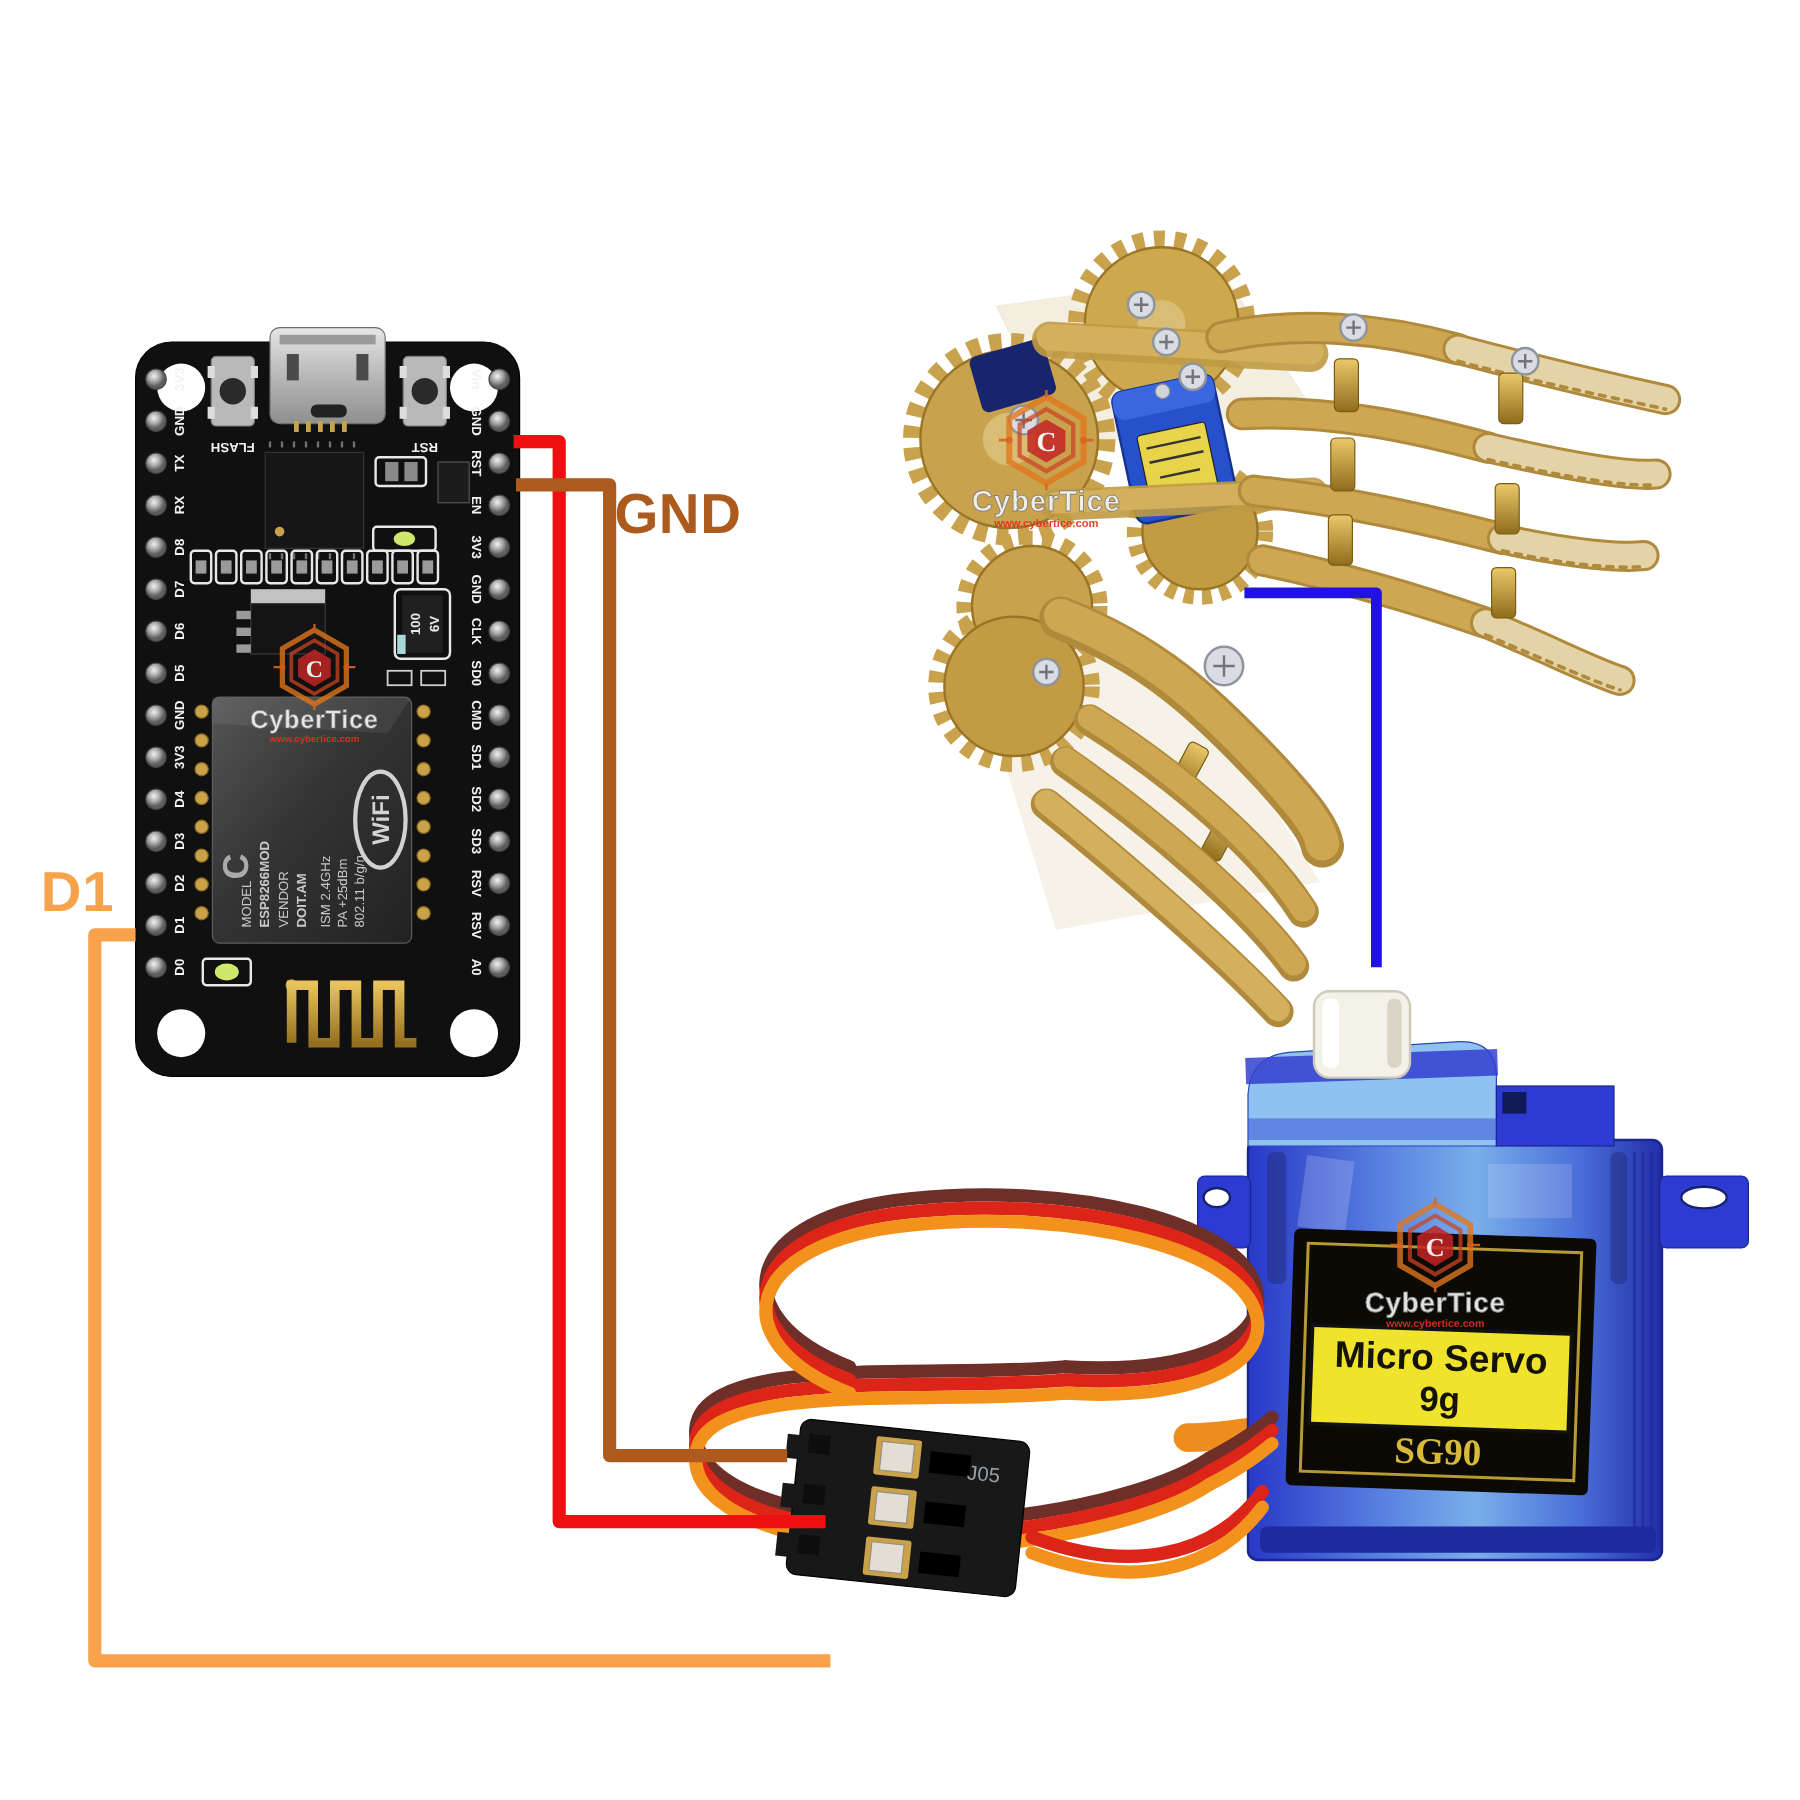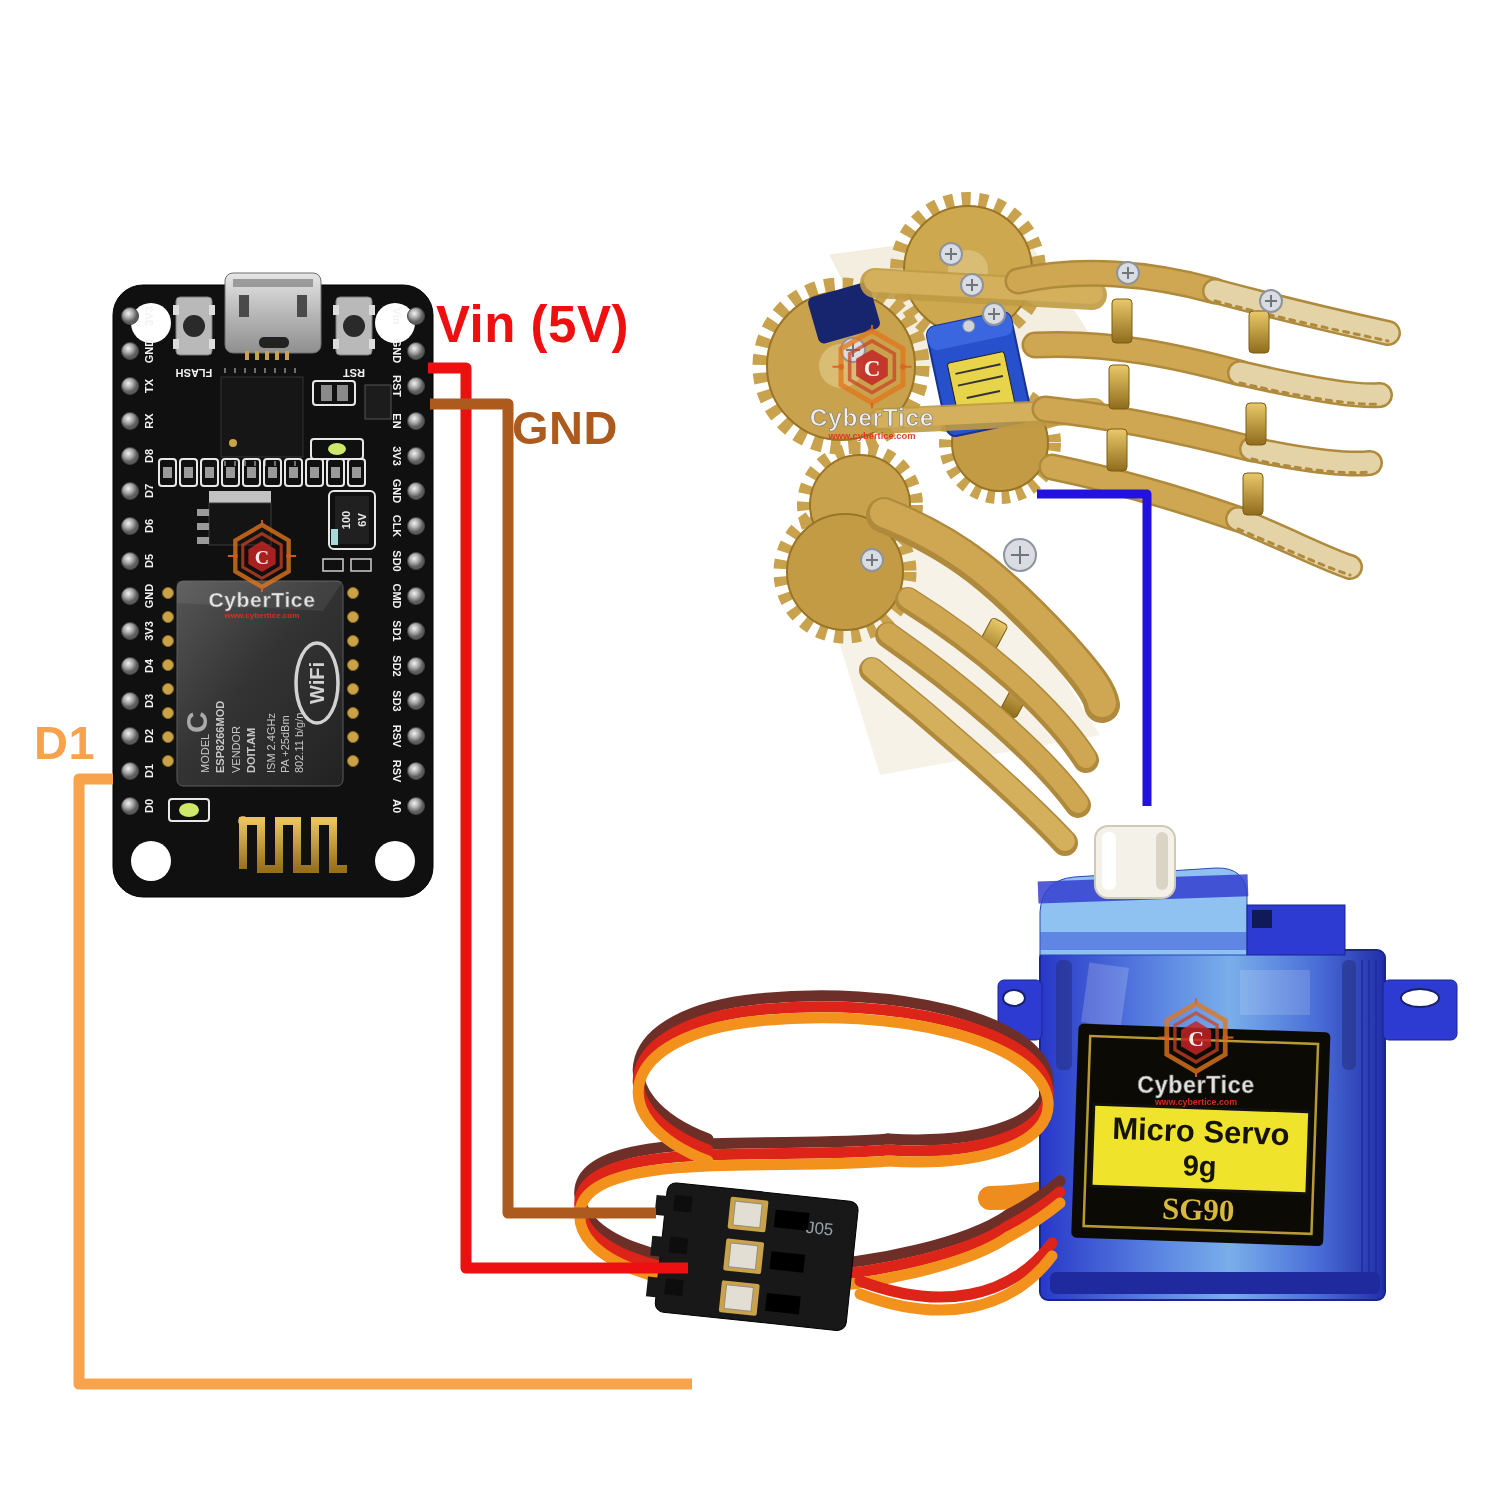--- a/index.html
+++ b/index.html
@@ -520,17 +520,16 @@
     <use href="#wm" x="0" y="0" width="200" height="170" transform="translate(1128,998) scale(0.68)"></use>
   </svg>
 
   <svg class="abs" style="left:0;top:0;z-index:6;pointer-events:none;" width="1500" height="1500" viewBox="0 0 1500 1500" fill="none" stroke-linejoin="round">
     <path d="M1037,494 H1147 V806" stroke="#2112e2" stroke-width="9"></path>
     <path d="M428,368 H466 V1268 H688" stroke="#ee1010" stroke-width="11"></path>
     <path d="M430,404 H508 V1213 H656" stroke="#ac5a1e" stroke-width="11"></path>
     <path d="M113,779 H79 V1384 H692" stroke="#f8a24c" stroke-width="11"></path>
   </svg>
 
-  <div class="biglabel" style="left:436px;top:299px;font-size:51px;color:#ee1010;">Vin (5V)</div>
   <div class="biglabel" style="left:512px;top:404px;font-size:47px;color:#ac5a1e;">GND</div>
   <div class="biglabel" style="left:34px;top:719px;font-size:47px;color:#f8a24c;">D1</div>
 
 </div>
 
 </body></html>

